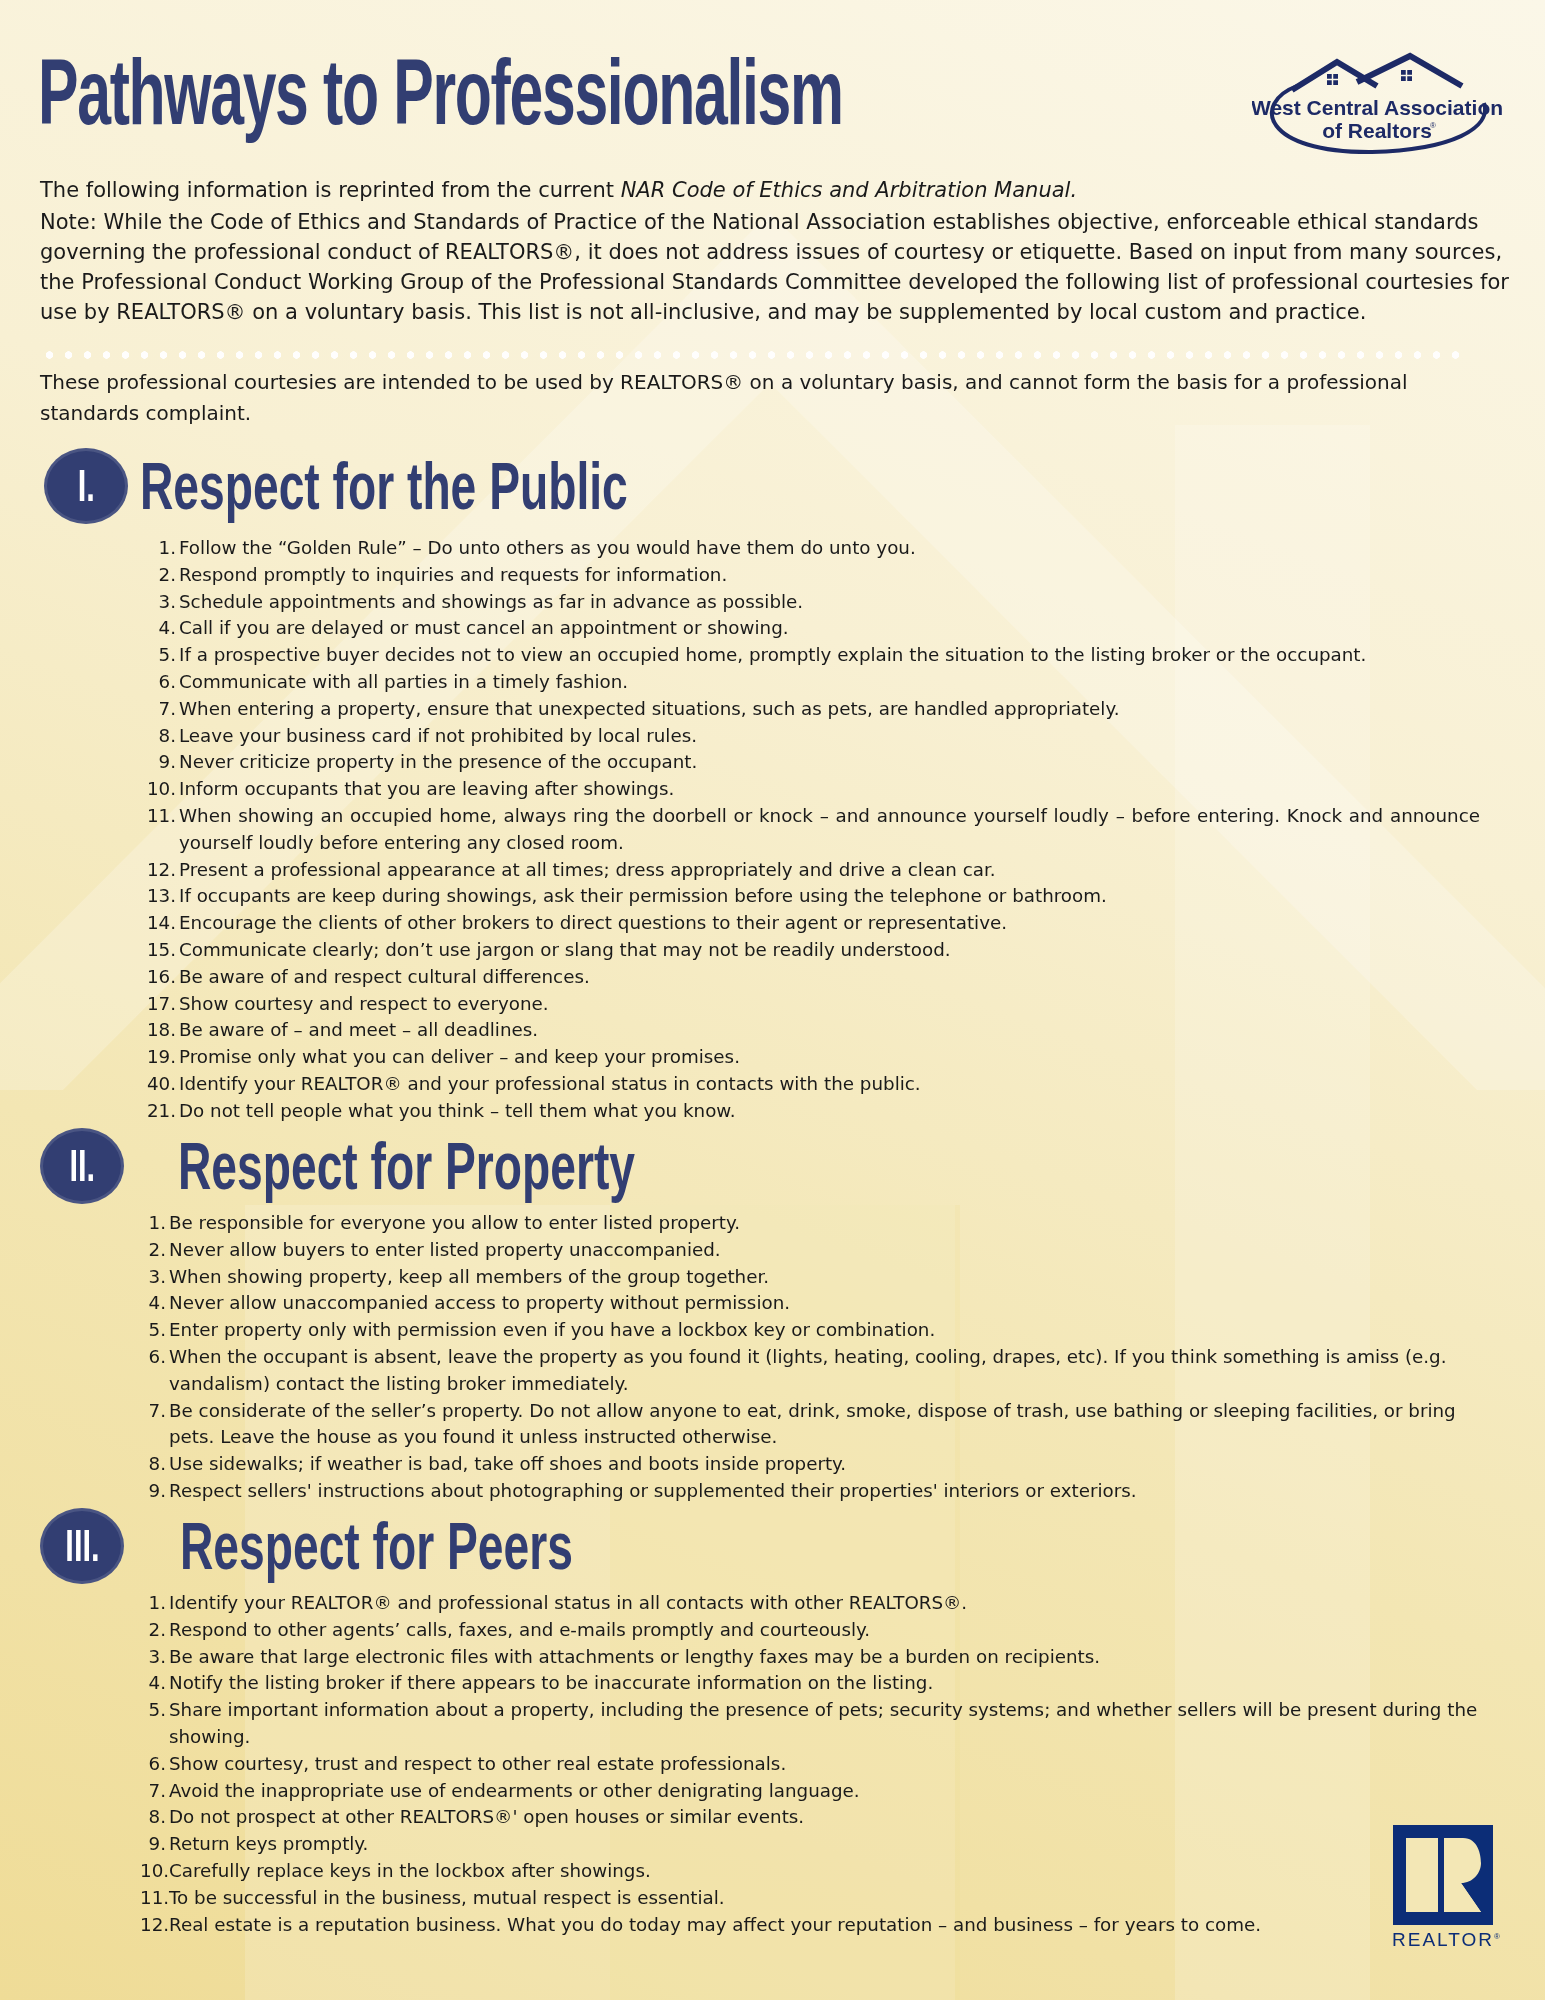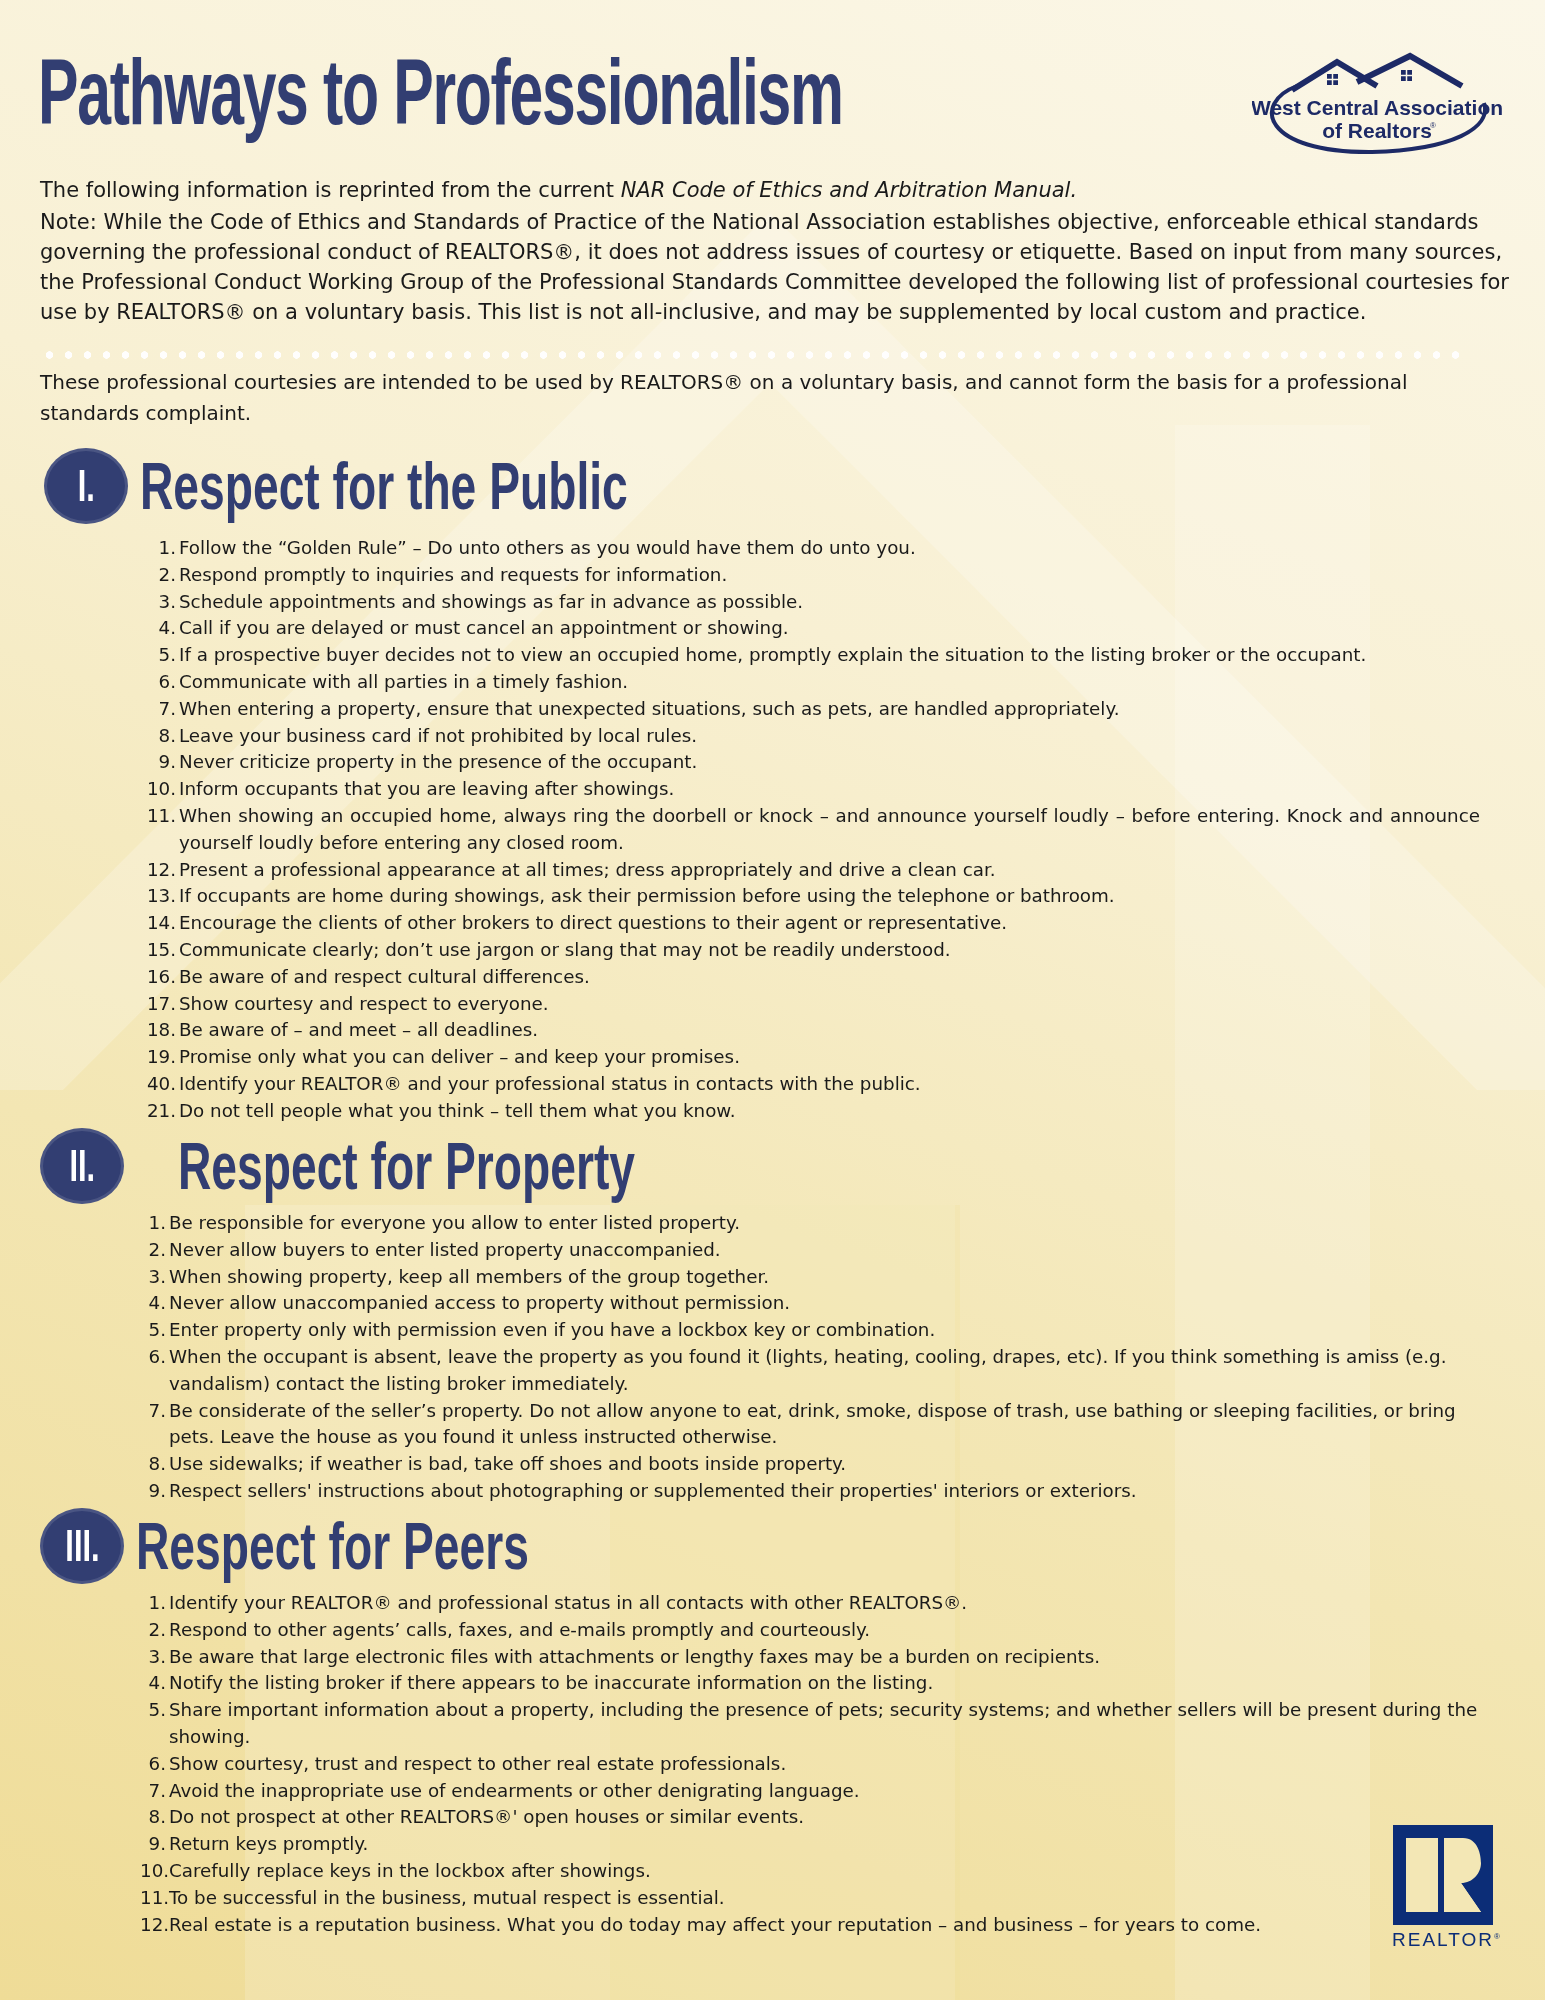--- a/index.html
+++ b/index.html
@@ -148,21 +148,21 @@
     <li>
       <span class="num">11.</span>
       <span class="txt justify">When showing an occupied home, always ring the doorbell or knock – and announce yourself loudly – before entering. Knock and announce yourself loudly before entering any closed room.</span>
     </li>
     <li>
       <span class="num">12.</span>
       <span class="txt">Present a professional appearance at all times; dress appropriately and drive a clean car.</span>
     </li>
     <li>
       <span class="num">13.</span>
-      <span class="txt">If occupants are home during showings, ask their permission before using the telephone or bathroom.</span>
+      <span class="txt">If occupants are keep during showings, ask their permission before using the telephone or bathroom.</span>
     </li>
     <li>
       <span class="num">14.</span>
       <span class="txt">Encourage the clients of other brokers to direct questions to their agent or representative.</span>
     </li>
     <li>
       <span class="num">15.</span>
       <span class="txt">Communicate clearly; don’t use jargon or slang that may not be readily understood.</span>
     </li>
     <li>
@@ -229,21 +229,21 @@
     <li>
       <span class="num">8.</span>
       <span class="txt">Use sidewalks; if weather is bad, take off shoes and boots inside property.</span>
     </li>
     <li>
       <span class="num">9.</span>
       <span class="txt">Respect sellers' instructions about photographing or supplemented their properties' interiors or exteriors.</span>
     </li>
   </ol>
 
-<div class="section-head" style="left:40px; top:1508px;">
+<div class="section-head" style="left:40px; top:1508px;gap:44px;">
   <div class="badge">
       <span>III.</span>
     </div>
   <h2 class="sec-title">Respect for Peers</h2>
 </div>
 <ol class="items sec3-list" id="list2">
     <li>
       <span class="num">1.</span>
       <span class="txt">Identify your REALTOR® and professional status in all contacts with other REALTORS®.</span>
     </li>

